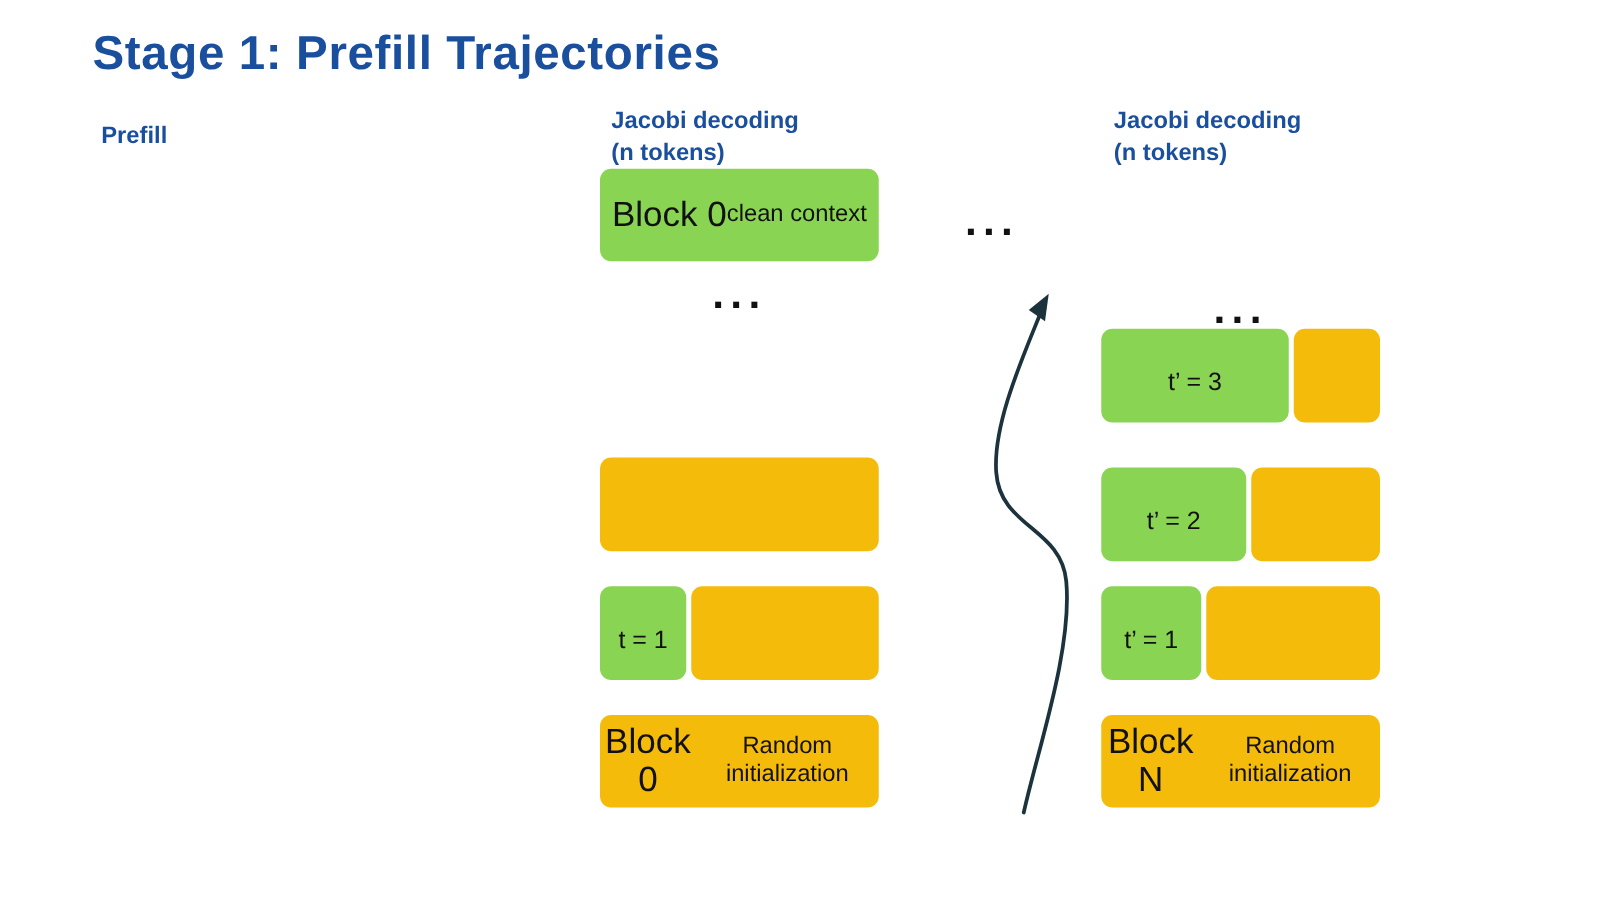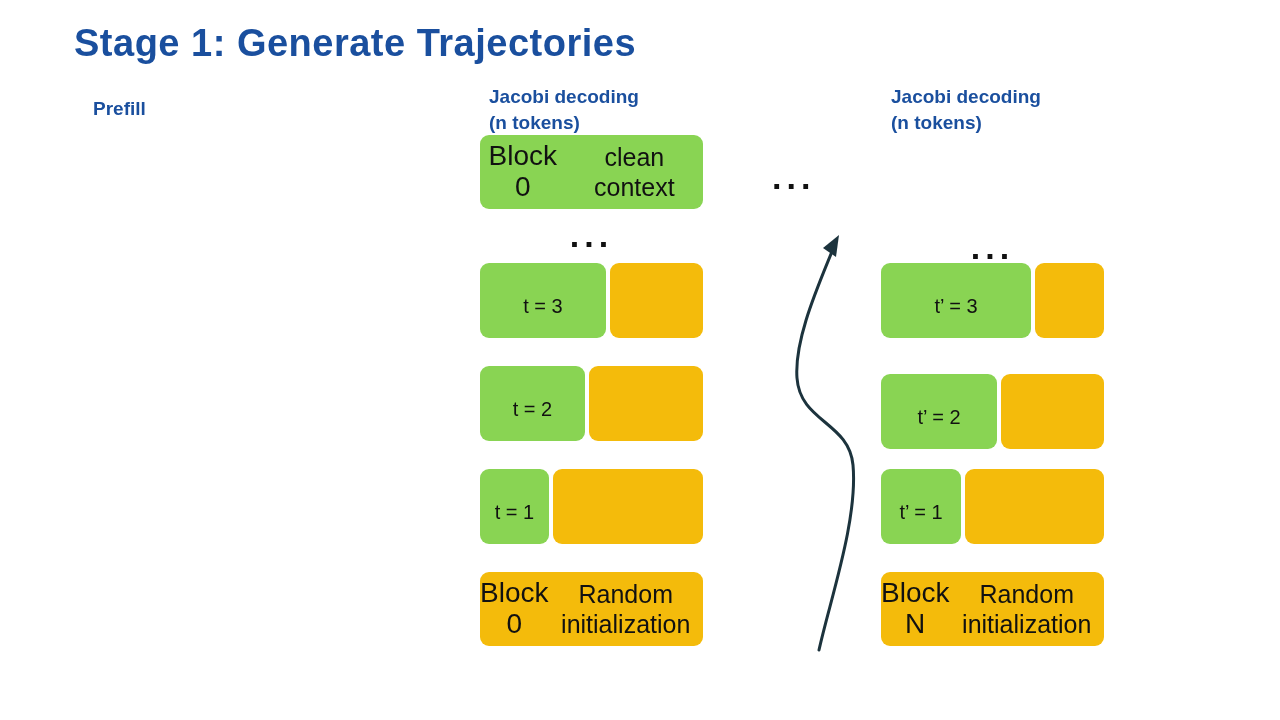--- a/index.html
+++ b/index.html
@@ -15,39 +15,39 @@
     position: absolute; left: 74px; top: 22px;
     font-size: 38px; font-weight: bold; color: #1A4F9E;
     letter-spacing: 0.5px;
   }
 
   .col-header {
     position: absolute;
     font-size: 19px; font-weight: bold; color: #1A4F9E;
     line-height: 1.38;
   }
-  .hdr-prefill { left: 93px; top: 96px; text-align: right; }
+  .hdr-prefill { left: 81px; top: 96px; text-align: right; }
   .hdr-jacobi-left { left: 489px; top: 84px; }
   .hdr-jacobi-right { left: 891px; top: 84px; }
 
   .prompt-box {
     position: absolute; left: 82px; top: 135px; width: 285px; height: 74px;
     background: #567FEC; border-radius: 9px;
     display: flex; align-items: center; justify-content: center;
     padding-bottom: 16px;
     color: #ffffff; font-size: 27px;
   }
 
   .big-block {
     position: absolute; width: 223px; height: 74px; border-radius: 9px;
     display: flex; flex-direction: row; align-items: center; justify-content: center;
     color: #111111; text-align: center;
   }
   .big-block .bb-title { font-size: 28px; line-height: 1.1; }
-  .big-block .bb-sub { font-size: 25px; line-height: 1.2; }
+  .big-block .bb-sub { font-size: 19px; line-height: 1.2; }
   .green-bg { background: #89D453; }
   .yellow-bg { background: #F4BB0B; }
 
   .blk-top-left { left: 480px; top: 135px; }
   .blk-bottom-left { left: 480px; top: 572px; }
   .blk-bottom-right { left: 881px; top: 572px; }
 
   .ellipsis {
     position: absolute; color: #111111;
     font-size: 34px; font-weight: bold; letter-spacing: 5px;
@@ -76,47 +76,38 @@
   .row-r2 { left: 881px; top: 374px; }
   .row-r3 { left: 881px; top: 469px; }
 
   .arrow-svg { position: absolute; left: 780px; top: 220px; width: 100px; height: 440px; }
 </style>
 </head>
 <body>
 
 <div class="stage">
 
-  <div class="slide-title">Stage 1: Generate Trajectories</div>
+  <div class="slide-title">Stage 1: Prefill Trajectories</div>
 
   <div class="col-header hdr-prefill">Prefill</div>
 
   <div class="col-header hdr-jacobi-left">
     <div>Jacobi decoding</div>
     <div>(n tokens)</div>
   </div>
 
   <div class="big-block green-bg blk-top-left">
     <div class="bb-title">Block 0</div>
     <div class="bb-sub">clean context</div>
   </div>
 
   <div class="ellipsis ell-mid-gap">...</div>
   <div class="ellipsis ell-col-left">...</div>
 
-  <div class="tok-row row-l1">
-    <div class="seg green-bg" style="width:126px">
-      <span>t = 3</span>
-    </div>
-    <div class="seg yellow-bg fill"></div>
-  </div>
   <div class="tok-row row-l2">
-    <div class="seg green-bg" style="width:105px">
-      <span>t = 2</span>
-    </div>
     <div class="seg yellow-bg fill"></div>
   </div>
   <div class="tok-row row-l3">
     <div class="seg green-bg" style="width:69px">
       <span>t = 1</span>
     </div>
     <div class="seg yellow-bg fill"></div>
   </div>
 
   <div class="big-block yellow-bg blk-bottom-left">

